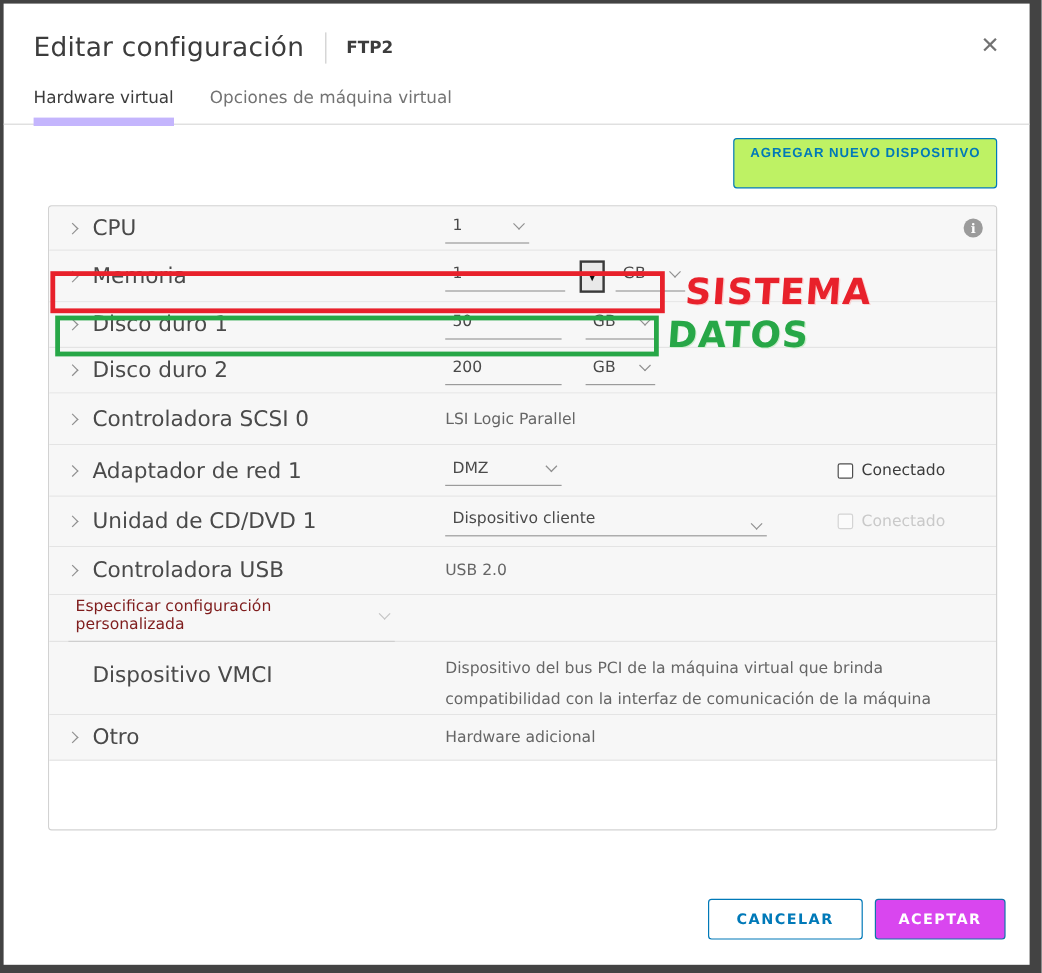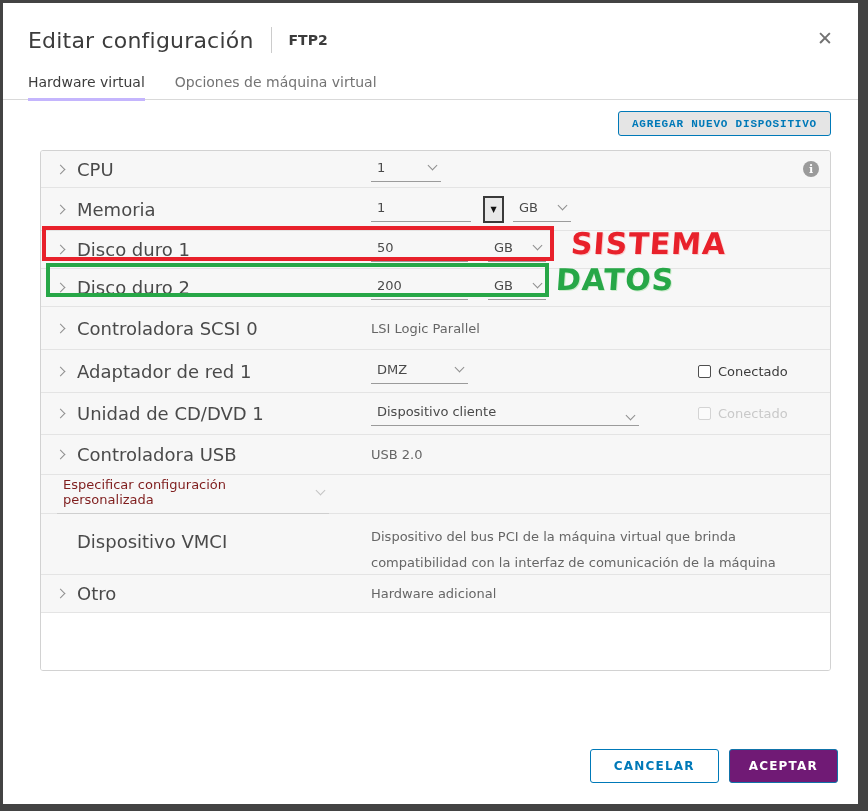--- a/index.html
+++ b/index.html
@@ -12,27 +12,27 @@
   .header { padding:24px 25px 0 25px; position:relative; }
   .title-line { display:flex; align-items:center; }
   .dlg-title { font-size:22px; font-weight:400; color:#3c3c3c; letter-spacing:0.2px; }
   .title-divider { width:1px; height:26px; background:#cccccc; margin:0 17px; }
   .vm-name { font-size:14px; font-weight:600; color:#3c3c3c; }
   .close-btn { position:absolute; top:26px; right:25px; font-size:19px; color:#727272; cursor:pointer; line-height:1; font-weight:400; }
 
   
   .tabs { display:flex; gap:30px; padding:0 25px; margin-top:21px; border-bottom:1px solid #d9d9d9; }
   .tab { font-size:14px; color:#737373; padding-bottom:8px; cursor:pointer; }
-  .tab.active { color:#3c3c3c; border-bottom:3px solid #c4b5fd; margin-bottom:-2px; }
+  .tab.active { color:#3c3c3c; border-bottom:7px solid #c4b5fd; margin-bottom:-2px; }
 
   
   .toolbar { display:flex; justify-content:flex-end; padding:11px 27px 0 0; }
-  .btn-outline-sm { background:#e5e5e5; border:1px solid #0079b8; color:#0079b8; font-size:11px; font-weight:600;
-      letter-spacing:0.8px; padding:6px 13px 5px; border-radius:3px; cursor:pointer;
-      font-family:Liberation Mono, monospace; }
+  .btn-outline-sm { background:#bef264; border:1px solid #0079b8; color:#0079b8; font-size:11px; font-weight:600;
+      letter-spacing:0.8px; padding:6px 13px 22px; border-radius:3px; cursor:pointer;
+      font-family:Liberation Sans, sans-serif; }
 
   
   .hw-table { margin:14px 27px 0 37px; border:1px solid #d2d2d2; border-radius:3px; overflow:hidden; background:#fff; }
   .hw-row { display:flex; align-items:center; background:#f7f7f7; border-bottom:1px solid #e4e4e4; padding-left:16px; position:relative; }
   .cell-label { width:314px; display:flex; align-items:center; gap:13px; font-size:18px; color:#4a4a4a; flex-shrink:0; }
   .cell-value { display:flex; align-items:center; flex:1; font-size:13px; color:#5c5c5c; }
   .cell-extra { width:132px; display:flex; align-items:center; gap:7px; flex-shrink:0; }
 
   .chev-r { width:7px; height:7px; border-right:1.4px solid #8f8f8f; border-top:1.4px solid #8f8f8f;
       transform:rotate(45deg); flex-shrink:0; cursor:pointer; }
@@ -68,21 +68,21 @@
   .desc-text { max-width:452px; line-height:26px; color:#666666; }
   .static-val { color:#666666; }
 
   .empty-strip { height:57px; background:#ffffff; }
 
   
   .footer { position:absolute; right:20px; bottom:21px; display:flex; gap:10px; }
   .btn-cancel { background:#fff; border:1px solid #0079b8; color:#0079b8; font-size:12px; font-weight:700;
       letter-spacing:1.2px; padding:9px 23px; border-radius:3px; cursor:pointer;
       font-family:"DejaVu Sans","Liberation Sans",sans-serif; }
-  .btn-accept { background:#701a75; border:1px solid #1173a9; color:#ffffff; font-size:12px; font-weight:700;
+  .btn-accept { background:#d946ef; border:1px solid #1173a9; color:#ffffff; font-size:12px; font-weight:700;
       letter-spacing:1.2px; padding:9px 19px; border-radius:3px; cursor:pointer;
       font-family:"DejaVu Sans","Liberation Sans",sans-serif; }
 
   
   .anno-rect { position:absolute; pointer-events:none; }
   .rect-red { left:42px; top:226px; width:512px; height:35px; border:4px solid #e8212b; }
   .rect-green { left:46px; top:263px; width:503px; height:34px; border:4px solid #27a747; }
   .anno-text { position:absolute; pointer-events:none; font-weight:800; font-size:30px; letter-spacing:1px;
       font-family:"DejaVu Sans","Liberation Sans",sans-serif; transform:skewX(-4deg); }
   .text-red { left:571px; top:226px; color:#e8212b; text-shadow:1px 1px 0 #f9d0d0; }

